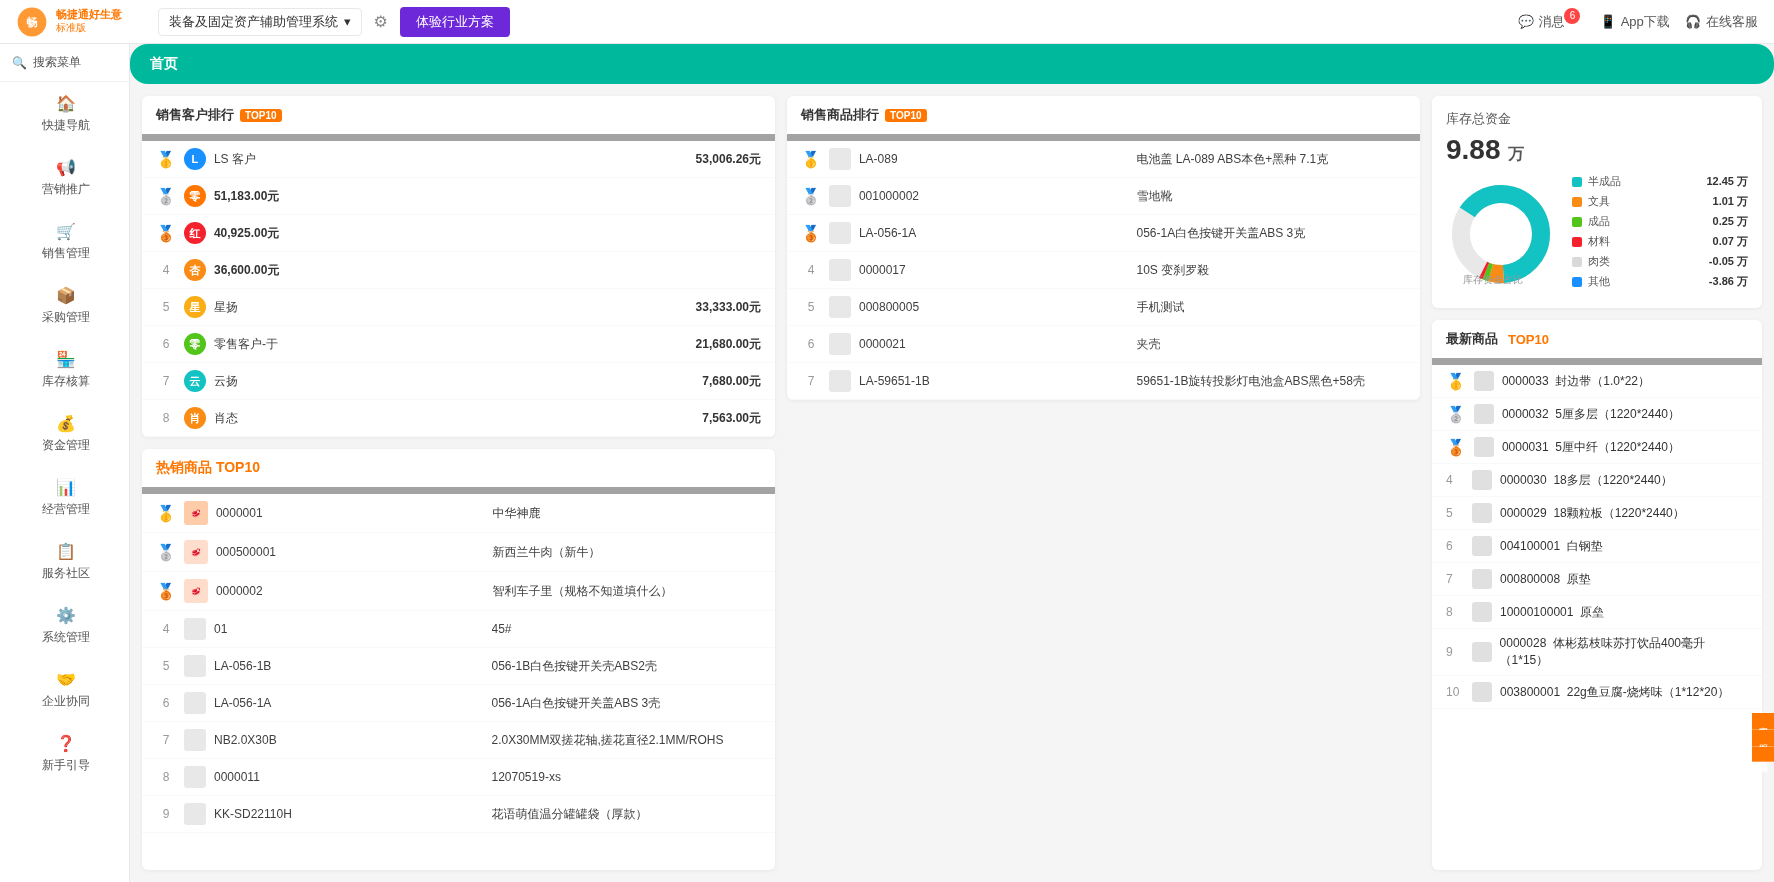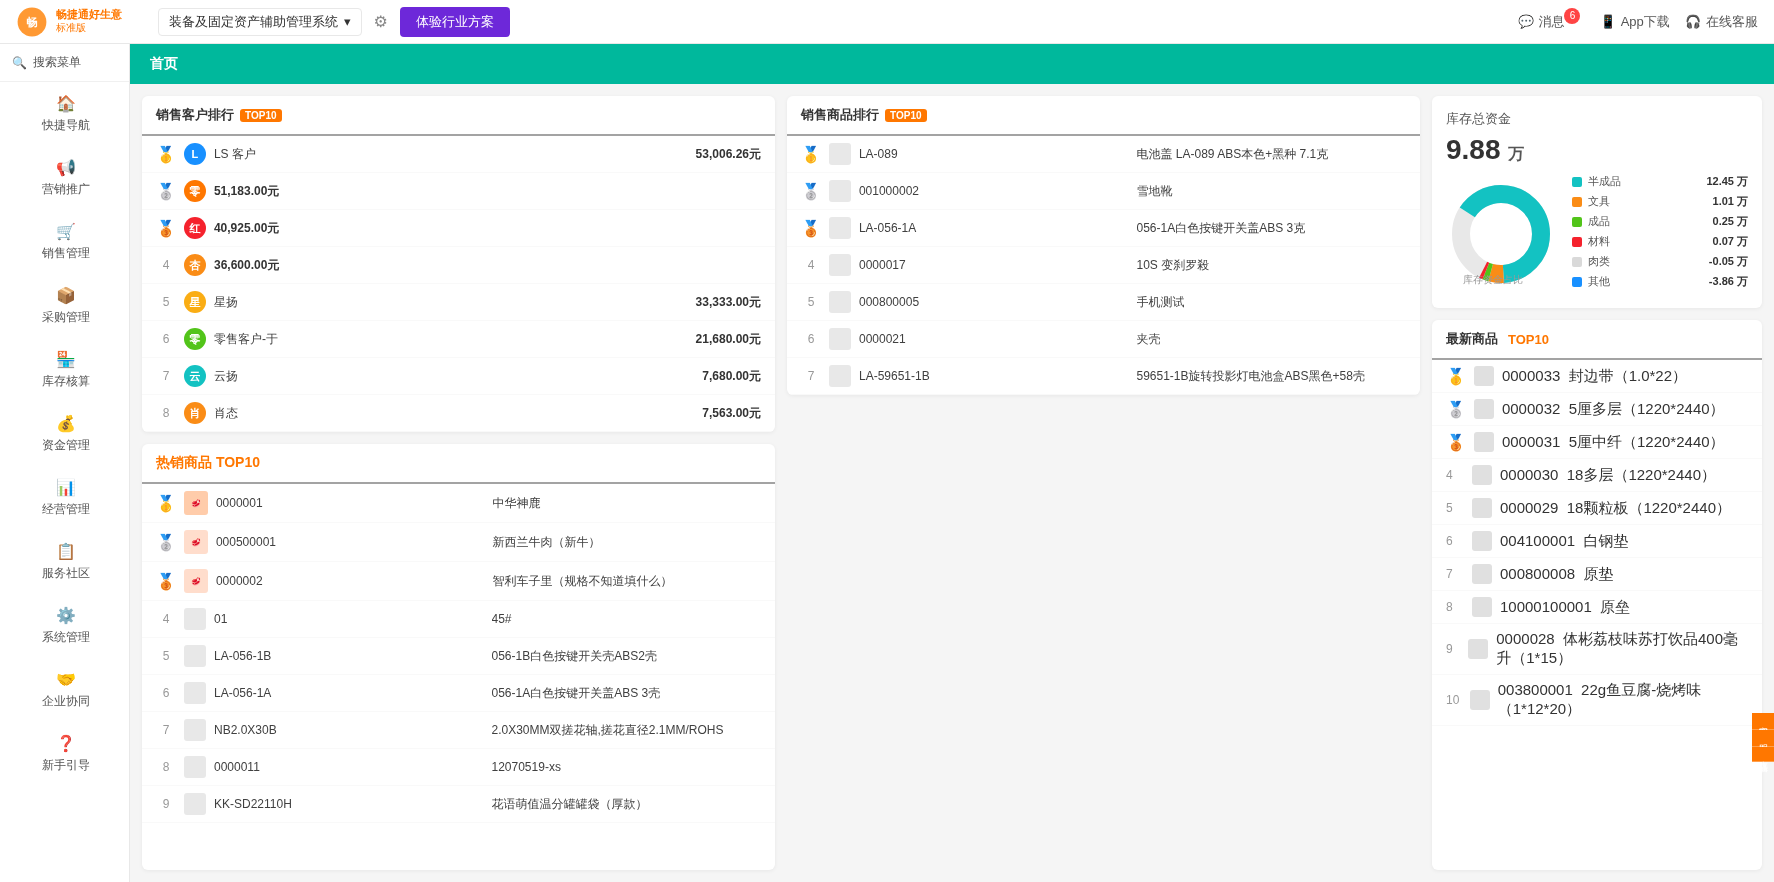--- a/index.html
+++ b/index.html
@@ -127,36 +127,37 @@
 
     
     .page-header {
       background: #00b89c;
       color: #fff;
       padding: 0 20px;
       height: 40px;
       display: flex;
       align-items: center;
       flex-shrink: 0;
+      border-radius: 18px;
     }
     .page-header span { font-size: 14px; font-weight: bold; }
 
     
     .card {
       background: #fff;
       border-radius: 6px;
       overflow: hidden;
       box-shadow: 0 1px 4px rgba(0,0,0,0.06);
     }
     .card-header {
       padding: 10px 14px;
       font-size: 13px;
       font-weight: bold;
       color: #333;
-      border-bottom: 2px solid #a3a3a3;
+      border-bottom: 7px solid #a3a3a3;
       display: flex;
       align-items: center;
       gap: 6px;
     }
     .card-header .tag {
       background: #ff7700;
       color: #fff;
       font-size: 10px;
       border-radius: 3px;
       padding: 1px 5px;
@@ -280,21 +281,21 @@
       gap: 8px;
     }
     .new-prod-num { width: 18px; color: #999; font-size: 12px; }
     .new-prod-img {
       width: 20px;
       height: 20px;
       background: #e0e0e0;
       border-radius: 3px;
       flex-shrink: 0;
     }
-    .new-prod-name { color: #333; font-size: 15px; }
+    .new-prod-name { color: #333; font-size: 12px; }
   </style>
 </head>
 <body>
 
 <div class="top-bar">
   <div class="logo-area">
     <svg class="logo-icon" viewBox="0 0 40 40">
       <circle cx="20" cy="20" r="18" fill="#ff9933"></circle>
       <text x="20" y="25" text-anchor="middle" fill="white" font-size="14" font-weight="bold">畅</text>
     </svg>

